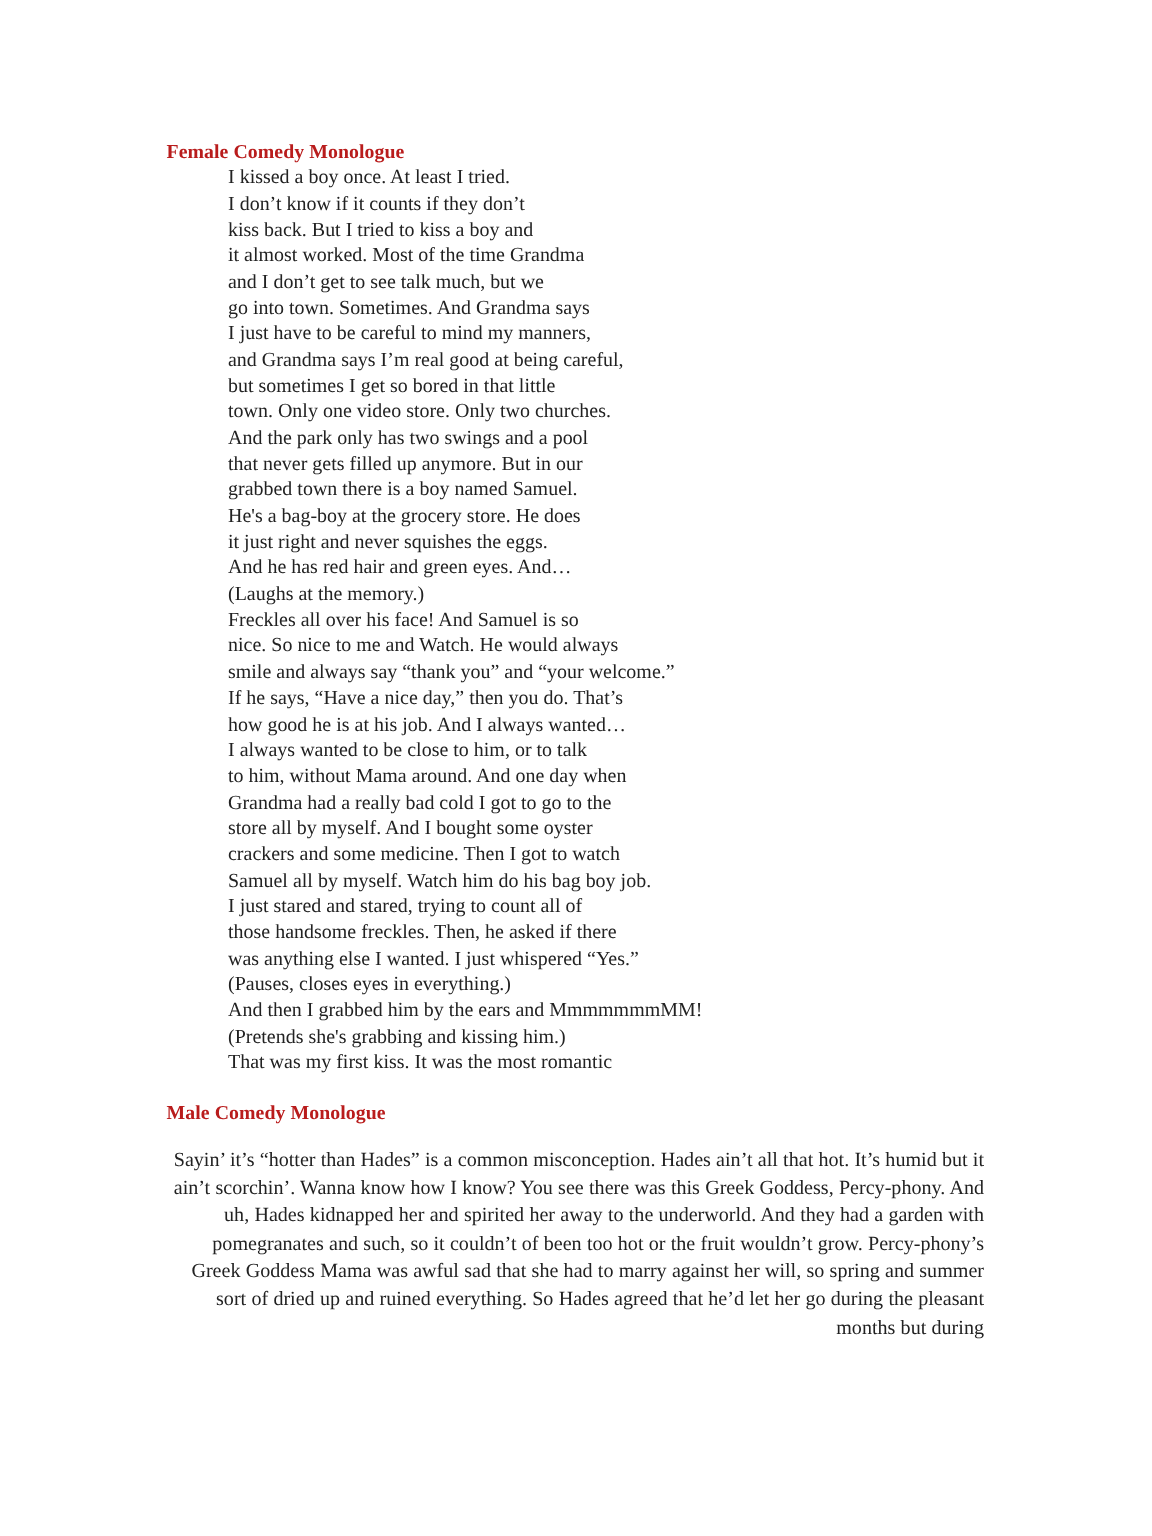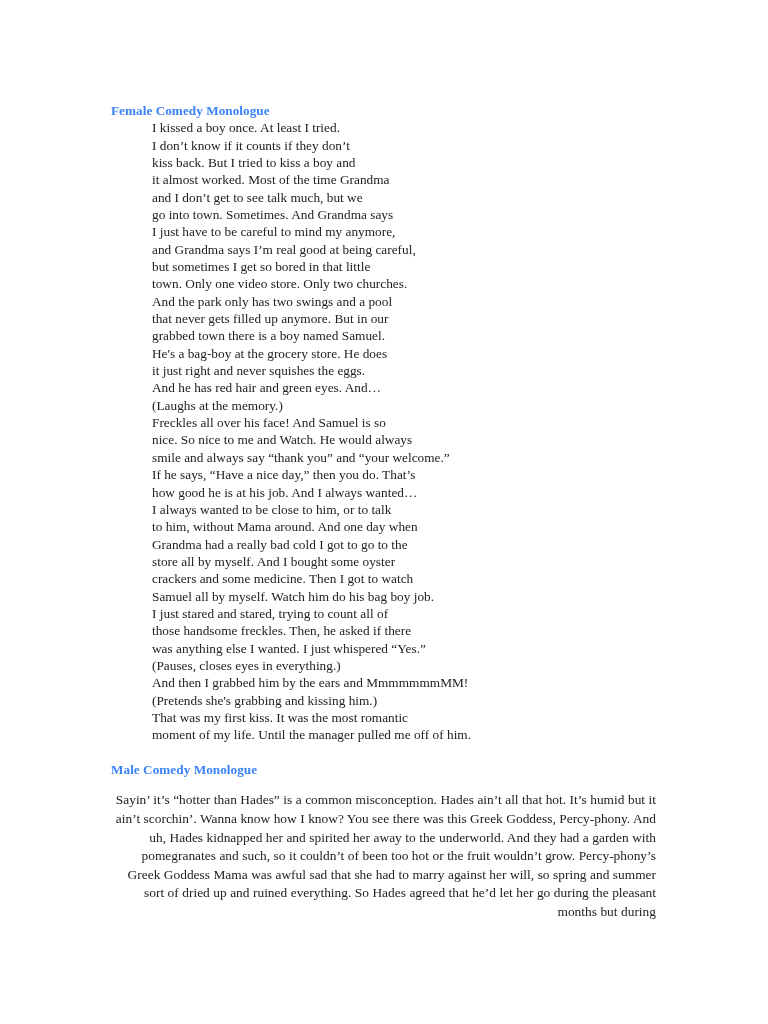--- a/index.html
+++ b/index.html
@@ -34,22 +34,22 @@
   .section {
     margin: 0 0 17px 0;
   }
   .section:last-child { margin-bottom: 0; }
 
   .section-heading {
     font-size: 13.2px;
     font-weight: bold;
     line-height: 17.3px;
     letter-spacing: 0.05px;
-    color: #3b82f6;
-    margin: 10px 0 0 0;
+    color: #b91c1c;
+    margin: 0 0 0 0;
     white-space: pre;
   }
 
   
   .verse-block {
     font-size: 13.3px;
     line-height: 17.35px;
     color: #222222;
     width: 400px;
     margin-left: 41px;
@@ -78,21 +78,21 @@
 
     <div class="section">
       <h2 class="section-heading">Female Comedy Monologue</h2>
       <div class="verse-block">
         <span class="verse-line">I kissed a boy once. At least I tried.</span>
         <span class="verse-line">I don’t know if it counts if they don’t</span>
         <span class="verse-line">kiss back. But I tried to kiss a boy and</span>
         <span class="verse-line">it almost worked. Most of the time Grandma</span>
         <span class="verse-line">and I don’t get to see talk much, but we</span>
         <span class="verse-line">go into town. Sometimes. And Grandma says</span>
-        <span class="verse-line">I just have to be careful to mind my anymore,</span>
+        <span class="verse-line">I just have to be careful to mind my manners,</span>
         <span class="verse-line">and Grandma says I’m real good at being careful,</span>
         <span class="verse-line">but sometimes I get so bored in that little</span>
         <span class="verse-line">town. Only one video store. Only two churches.</span>
         <span class="verse-line">And the park only has two swings and a pool</span>
         <span class="verse-line">that never gets filled up anymore. But in our</span>
         <span class="verse-line">grabbed town there is a boy named Samuel.</span>
         <span class="verse-line">He's a bag-boy at the grocery store. He does</span>
         <span class="verse-line">it just right and never squishes the eggs.</span>
         <span class="verse-line">And he has red hair and green eyes. And…</span>
         <span class="verse-line">(Laughs at the memory.)</span>
@@ -107,21 +107,20 @@
         <span class="verse-line">store all by myself. And I bought some oyster</span>
         <span class="verse-line">crackers and some medicine. Then I got to watch</span>
         <span class="verse-line">Samuel all by myself. Watch him do his bag boy job.</span>
         <span class="verse-line">I just stared and stared, trying to count all of</span>
         <span class="verse-line">those handsome freckles. Then, he asked if there</span>
         <span class="verse-line">was anything else I wanted. I just whispered “Yes.”</span>
         <span class="verse-line">(Pauses, closes eyes in everything.)</span>
         <span class="verse-line">And then I grabbed him by the ears and MmmmmmmMM!</span>
         <span class="verse-line">(Pretends she's grabbing and kissing him.)</span>
         <span class="verse-line">That was my first kiss. It was the most romantic</span>
-        <span class="verse-line">moment of my life. Until the manager pulled me off of him.</span>
       </div>
     </div>
 
     <div class="section">
       <h2 class="section-heading">Male Comedy Monologue</h2>
       <p class="prose-block">Sayin’ it’s “hotter than Hades” is a common misconception. Hades ain’t all that hot. It’s humid but it ain’t scorchin’. Wanna know how I know? You see there was this Greek Goddess, Percy-phony. And uh, Hades kidnapped her and spirited her away to the underworld. And they had a garden with pomegranates and such, so it couldn’t of been too hot or the fruit wouldn’t grow. Percy-phony’s Greek Goddess Mama was awful sad that she had to marry against her will, so spring and summer sort of dried up and ruined everything. So Hades agreed that he’d let her go during the pleasant months but during</p>
     </div>
 
   </div>
 </div>

